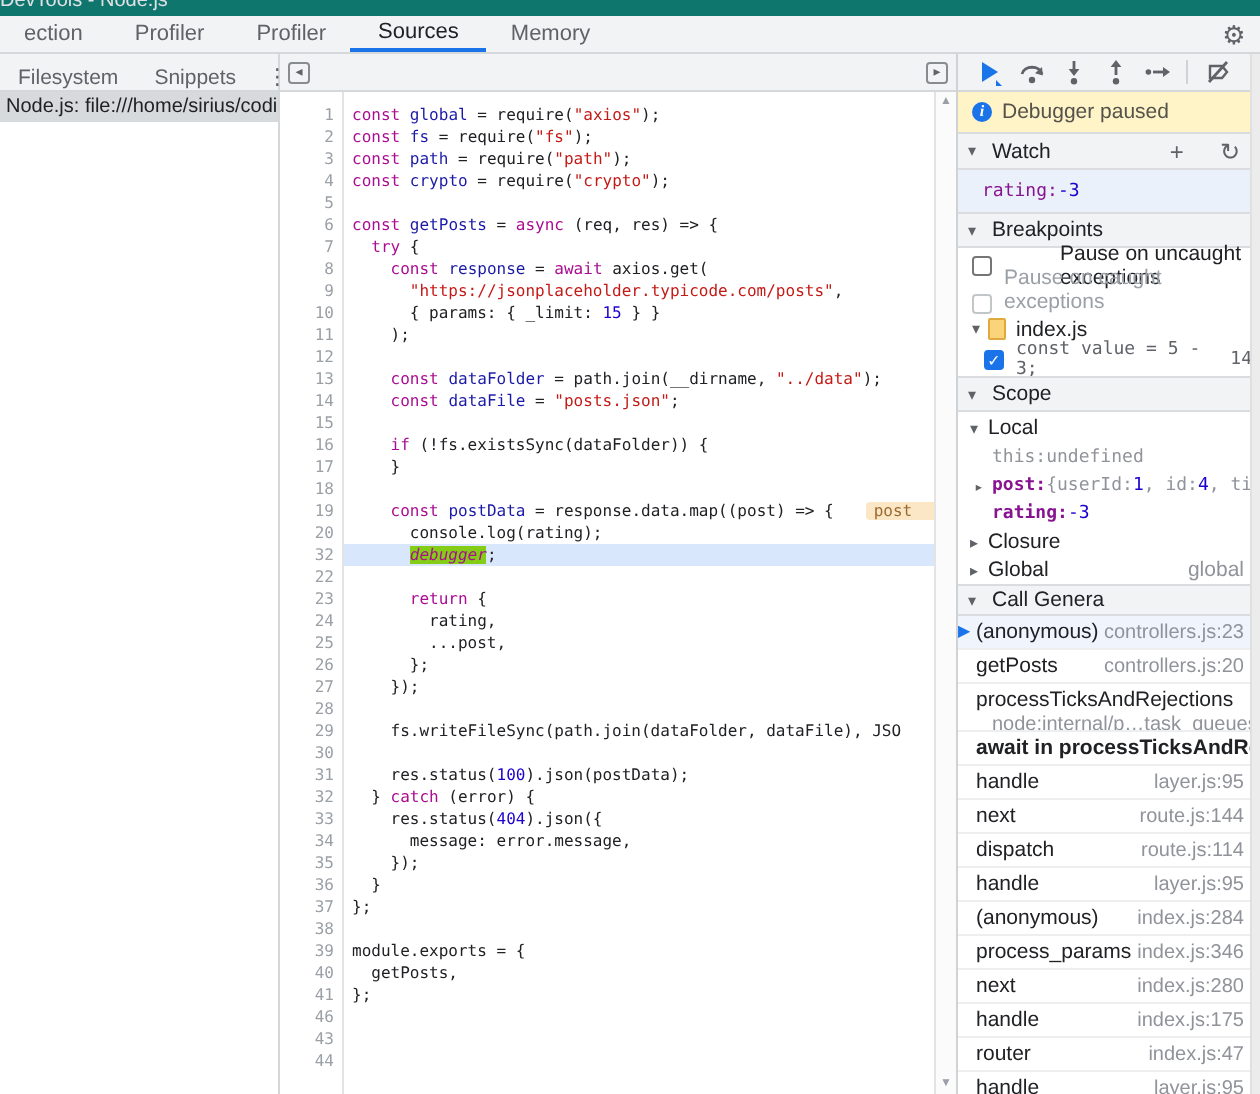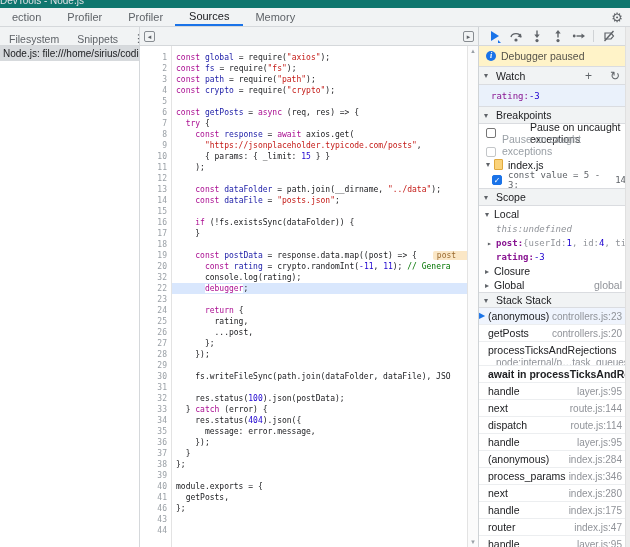--- a/index.html
+++ b/index.html
@@ -39,21 +39,21 @@
   .editor { flex:1; display:flex; overflow:hidden; background:#fff; }
   .gutter { width:32px; border-right:1px solid #e3e3e3; padding-top:6px;
     font-family:"DejaVu Sans Mono", monospace; font-size:8px; color:#9aa0a6; text-align:right; }
   .gutter div { height:11px; line-height:11px; padding-right:4px; }
   .code { flex:1; padding-top:6px; overflow:hidden; font-family:"DejaVu Sans Mono", monospace;
     font-size:8px; }
   .code .ln { height:11px; line-height:11px; white-space:pre; padding-left:4px; }
   .ln.current { background:#d9e7fd; }
   .tok-k { color:#aa0d91; } .tok-d { color:#1a1aa6; } .tok-s { color:#c41a16; }
   .tok-n { color:#1c00cf; } .tok-c { color:#007400; } .tok-p { color:#202124; }
-  .tok-kh { color:#aa0d91; background:#ffffff; }
+  .tok-kh { color:#aa0d91; background:#84cc16;font-style:italic; }
   .inline-widget { background:#fbe7c6; color:#9a6a2f; border-radius:2px;
     padding:0 30px 0 4px; margin-left:16px; }
   .vscroll { width:11px; border-left:1px solid #e3e3e3; background:#fbfbfb;
     display:flex; flex-direction:column; justify-content:space-between; align-items:center; }
   .vscroll .arrow { font-size:6px; color:#9aa0a6; padding:2px 0; }
   
   .right { flex:1; border-left:1px solid #cfd3d6; display:flex; flex-direction:column;
     position:relative; overflow:hidden; font-size:10.5px; color:#202124; }
   .scrolltrack { position:absolute; right:0; top:0; bottom:0; width:5px;
     background:#ececec; border-left:1px solid #e0e0e0; }
@@ -214,21 +214,20 @@
           <div class="ln"><span class="tok-p">      { params: { _limit: </span><span class="tok-n">15</span><span class="tok-p"> } }</span></div>
           <div class="ln"><span class="tok-p">    );</span></div>
           <div class="ln"></div>
           <div class="ln"><span class="tok-p">    </span><span class="tok-k">const</span><span class="tok-p"> </span><span class="tok-d">dataFolder</span><span class="tok-p"> = path.join(__dirname, </span><span class="tok-s">"../data"</span><span class="tok-p">);</span></div>
           <div class="ln"><span class="tok-p">    </span><span class="tok-k">const</span><span class="tok-p"> </span><span class="tok-d">dataFile</span><span class="tok-p"> = </span><span class="tok-s">"posts.json"</span><span class="tok-p">;</span></div>
           <div class="ln"></div>
           <div class="ln"><span class="tok-p">    </span><span class="tok-k">if</span><span class="tok-p"> (!fs.existsSync(dataFolder)) {</span></div>
           <div class="ln"><span class="tok-p">    }</span></div>
           <div class="ln"></div>
           <div class="ln"><span class="tok-p">    </span><span class="tok-k">const</span><span class="tok-p"> </span><span class="tok-d">postData</span><span class="tok-p"> = response.data.map((post) =&gt; {</span><span class="inline-widget">post</span></div>
-          <div class="ln"><span class="tok-p">      </span><span class="tok-k">const</span><span class="tok-p"> </span><span class="tok-d">rating</span><span class="tok-p"> = crypto.randomInt(</span><span class="tok-n">-11</span><span class="tok-p">, </span><span class="tok-n">11</span><span class="tok-p">); </span><span class="tok-c">// Genera</span></div>
           <div class="ln"><span class="tok-p">      console.log(rating);</span></div>
           <div class="ln current"><span class="tok-p">      </span><span class="tok-kh">debugger</span><span class="tok-p">;</span></div>
           <div class="ln"></div>
           <div class="ln"><span class="tok-p">      </span><span class="tok-k">return</span><span class="tok-p"> {</span></div>
           <div class="ln"><span class="tok-p">        rating,</span></div>
           <div class="ln"><span class="tok-p">        ...post,</span></div>
           <div class="ln"><span class="tok-p">      };</span></div>
           <div class="ln"><span class="tok-p">    });</span></div>
           <div class="ln"></div>
           <div class="ln"><span class="tok-p">    fs.writeFileSync(path.join(dataFolder, dataFile), JSO</span></div>
@@ -340,21 +339,21 @@
 
     <div class="sec-hdr" style="height:18px;">
       <span class="tri">▾</span>
       <span>Scope</span>
     </div>
     <div class="scope-row" style="height:16px; padding-left:6px;">
       <span class="tri">▾</span>
       <span>Local</span>
     </div>
     <div id="scopeVars">
-        <div class="scope-row mono" style="height: 14px; padding-left: 17px; font-style: italic;">
+        <div class="scope-row mono" style="height: 14px; padding-left: 17px;">
           <span class="vgrey">this: </span>
           <span class="vgrey">undefined</span>
         </div>
         <div class="scope-row mono" style="height: 14px; padding-left: 8px;">
           <span class="tri">▸</span>
           <span class="vname" style="font-weight: bold;">post: </span>
           <span class="vgrey">{userId: </span>
           <span class="vnum">1</span>
           <span class="vgrey">, id: </span>
           <span class="vnum">4</span>
@@ -371,21 +370,21 @@
     </div>
     <div class="scope-row" style="height:14px; padding-left:6px;">
       <span class="tri">▸</span>
       <span>Global</span>
       <span class="spacer"></span>
       <span class="right-grey">global</span>
     </div>
 
     <div class="sec-hdr" style="height:16px;">
       <span class="tri">▾</span>
-      <span>Stack Stack</span>
+      <span>Call Genera</span>
     </div>
     <div class="frames" id="frames">
         <div class="frame current" style="height: 17px;">
           <span class="marker">▶</span>
           <span class="name">(anonymous)</span>
           <span class="loc">controllers.js:23</span>
         </div>
         <div class="frame" style="height: 17px;">
           <span class="name">getPosts</span>
           <span class="loc">controllers.js:20</span>

